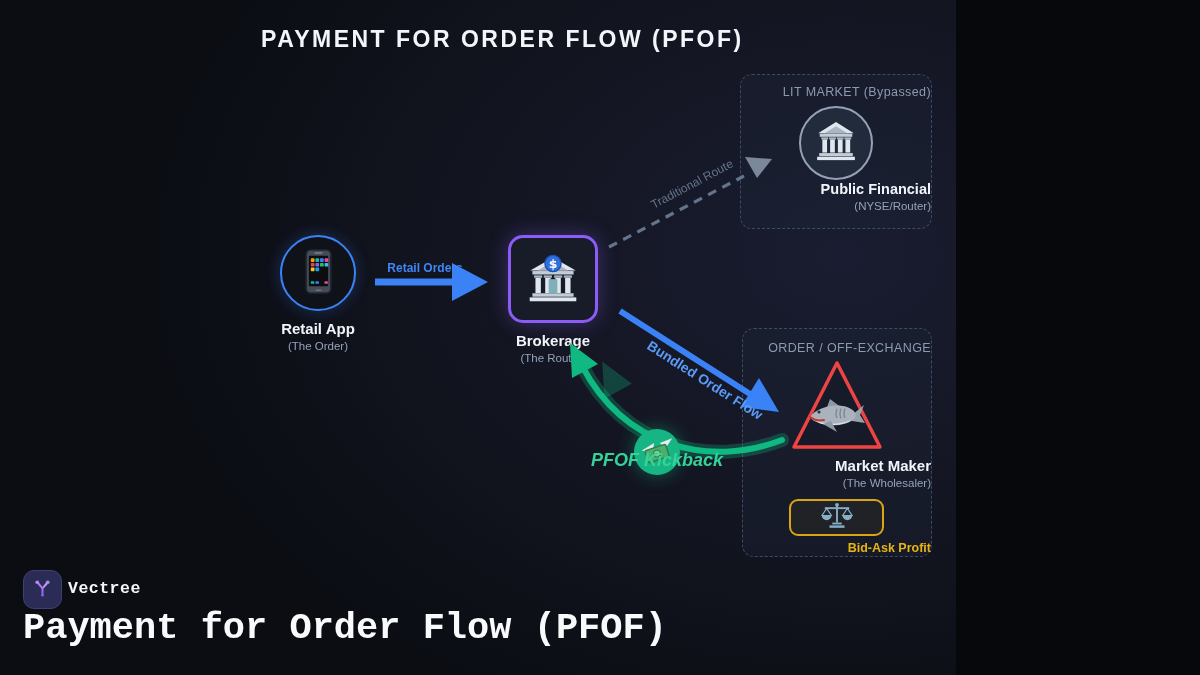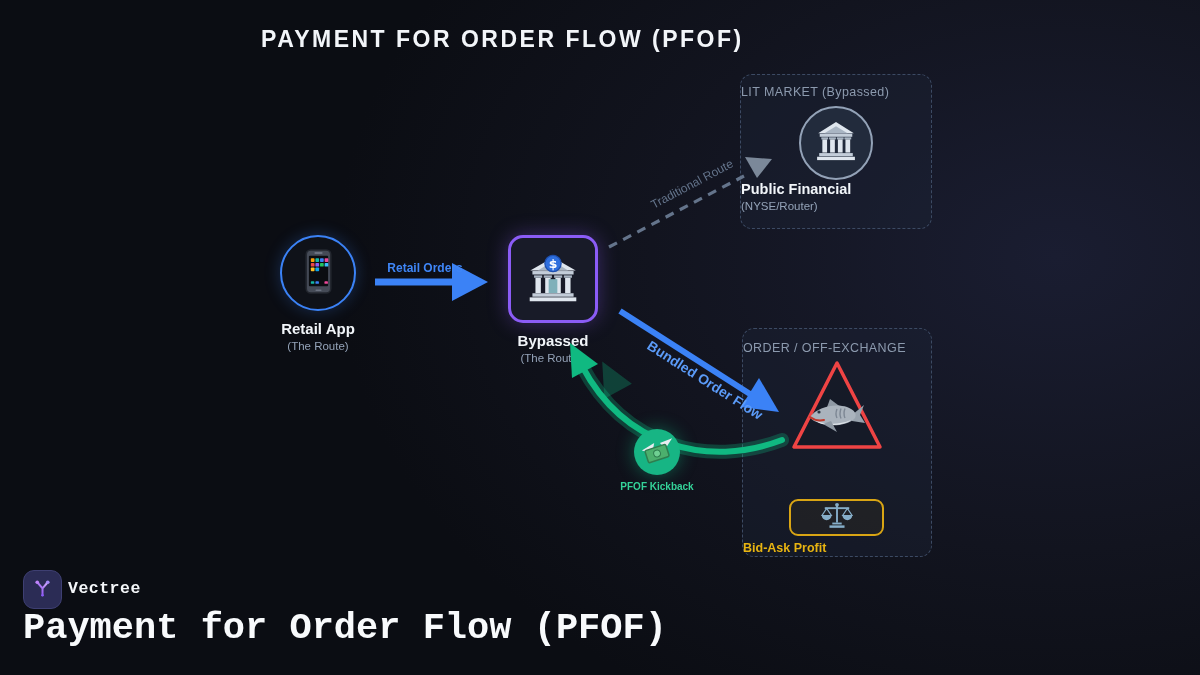--- a/index.html
+++ b/index.html
@@ -1,27 +1,27 @@
 <!DOCTYPE html>
 <html><head>
 <meta charset="utf-8">
 <style>
   html,body{margin:0;padding:0;background:#07080c;}
   .canvas{
-    position:relative;width:1200px;height:675px;overflow:hidden;
+    position:relative;width:956px;height:675px;overflow:hidden;
     font-family:"Liberation Sans","DejaVu Sans",sans-serif;
     background:radial-gradient(ellipse 900px 650px at 88% 38%, #1a1d31 0%, #12141f 45%, #0b0d13 80%), #0b0d13;
   }
   
   .hdr{position:absolute;left:261px;top:26px;z-index:4;}
   .hdr h1{margin:0;font-size:23px;font-weight:bold;letter-spacing:2.5px;color:#f2f5f9;}
   .hdr p{margin:8px 0 0 0;font-size:13px;color:#64748b;}
   
   .zone{position:absolute;border:1.5px dashed #3c4a63;border-radius:12px;
-        background:rgba(28,37,56,0.38);z-index:1;text-align:left;}
+        background:rgba(28,37,56,0.38);z-index:1;text-align:right;}
   .zone-label{position:absolute;left:0;right:0;font-size:12.5px;color:#8c9aae;letter-spacing:0.4px;}
   .zone-lit{left:740px;top:74px;width:190px;height:153px;}
   .zone-dark{left:742px;top:328px;width:188px;height:227px;}
   .exch-circle{position:absolute;left:50%;top:31px;transform:translateX(-50%);
         width:70px;height:70px;border-radius:50%;border:2px solid #93a2b7;
         background:#222b3c;display:flex;align-items:center;justify-content:center;}
   .node-title{font-size:14.5px;font-weight:bold;color:#f1f5f9;}
   .node-sub{font-size:11.5px;color:#94a3b8;margin-top:3px;}
   .lit-text{position:absolute;left:0;right:0;top:106px;}
   .tri-svg{position:absolute;left:44px;top:30px;}
@@ -44,21 +44,21 @@
         display:flex;align-items:center;justify-content:center;}
   .retail-wrap .node-title,.broker-wrap .node-title{margin-top:9px;font-size:15px;}
   
   .flow-svg{position:absolute;left:0;top:0;z-index:3;pointer-events:none;}
   .flow-label{position:absolute;z-index:4;font-weight:bold;white-space:nowrap;}
   .lbl-retail-orders{left:425px;top:268px;transform:translate(-50%,-50%);font-size:12px;color:#3f86f7;}
   .lbl-traditional{left:692px;top:184px;transform:translate(-50%,-50%) rotate(-28deg);
         font-size:12px;color:#64748b;font-weight:normal;}
   .lbl-bundled{left:705px;top:380px;transform:translate(-50%,-50%) rotate(32.5deg);
         font-size:14px;color:#5b9bf8;}
-  .lbl-kickback{left:657px;top:486px;transform:translate(-50%,-50%);font-size:10px;color:#34d399;}
+  .lbl-kickback{left:657px;top:460px;transform:translate(-50%,-50%);font-size:18px;color:#34d399;font-style:italic;}
   .kickback-badge{position:absolute;left:634px;top:429px;width:46px;height:46px;border-radius:50%;
         background:#17b584;z-index:4;display:flex;align-items:center;justify-content:center;
         box-shadow:0 0 18px rgba(16,185,129,0.45);}
   
   .ftr{position:absolute;left:0;right:0;bottom:0;height:110px;z-index:4;
         font-family:"Liberation Mono","DejaVu Sans Mono",monospace;}
   .brand-logo{position:absolute;left:23px;top:5px;width:37px;height:37px;border-radius:11px;
         background:#2b2c55;border:1px solid #3e3f72;display:flex;align-items:center;justify-content:center;}
   .brand-name{position:absolute;left:68px;top:14px;font-size:16.5px;font-weight:bold;color:#f4f6f9;letter-spacing:0.5px;}
   .ftr-title{position:absolute;left:23px;top:42px;font-size:37px;font-weight:bold;color:#f8fafc;}
@@ -113,20 +113,24 @@
           <path d="M44,16 L56,6 L52,16 L57,24 L44,22 Z" fill="#98a2ad"></path>
           <path d="M22,0 L34,9 L18,11 Z" fill="#8f99a4"></path>
           <path d="M2,18 C9,8 27,4 39,8 C47,11 49,15 47,19 C41,26 25,28 15,25 C8,23 3,21 2,18 Z" fill="#aab3bd"></path>
           <path d="M5,20 C13,25 29,27 43,21 C37,26 21,28 11,24 Z" fill="#dde3e8"></path>
           <path d="M2,18 C6,21 11,22 16,21" stroke="#c0392b" stroke-width="2" fill="none" stroke-linecap="round"></path>
           <circle cx="11" cy="13" r="1.6" fill="#2b3440"></circle>
           <path d="M29,10 q-2,5 0,9 M33,9.5 q-2,5.5 0,10 M37,9.5 q-2,5 0,9.5" stroke="#7d8794" fill="none" stroke-width="1.4"></path>
           <path d="M23,22 L29,33 L15,25 Z" fill="#8f99a4"></path>
         </g>
       </svg>
+    </div>
+    <div class="dark-text">
+      <div class="node-title" style="font-size:15px">Market Maker</div>
+      <div class="node-sub">(The Wholesaler)</div>
     </div>
     <div class="bidask-box">
       <span>
         <svg width="32" height="27" viewBox="0 0 34 28">
           <g fill="#86aec9" stroke="none">
             <circle cx="17" cy="2.6" r="2"></circle>
             <rect x="16" y="3" width="2" height="18.5"></rect>
             <rect x="4" y="5.2" width="26" height="2"></rect>
             <path d="M1,14 L6,6.5 L11,14 Z" fill="none" stroke="#86aec9" stroke-width="1.3"></path>
             <path d="M0.8,14 A5.2,5 0 0 0 11.2,14 Z"></path>
@@ -161,21 +165,21 @@
             <rect x="10" y="18.2" width="3.6" height="3.6" rx="0.7" fill="#0ea5e9"></rect>
             <rect x="5.5" y="31.5" width="3.4" height="2.6" rx="0.7" fill="#14b8a6"></rect>
             <rect x="10" y="31.5" width="3.4" height="2.6" rx="0.7" fill="#3b82f6"></rect>
             <rect x="18.8" y="31.5" width="3.4" height="2.6" rx="0.7" fill="#ec4899"></rect>
           </g>
           <rect x="10" y="39.5" width="6" height="1.6" rx="0.8" fill="#6b7280"></rect>
         </svg>
       </span>
     </div>
     <div class="node-title">Retail App</div>
-    <div class="node-sub">(The Route)</div>
+    <div class="node-sub">(The Order)</div>
   </div>
 
   <div class="nodewrap broker-wrap">
     <div class="broker-rect">
       <span>
         <svg width="52" height="52" viewBox="0 0 48 48">
           <polygon points="24,6 45,18 3,18" fill="#dfe6ee"></polygon>
           <polygon points="24,9.5 38,18 10,18" fill="#a9b5c3"></polygon>
           <rect x="5" y="18.5" width="38" height="3.2" fill="#c3cdd9"></rect>
           <g fill="#a9b5c3">
@@ -191,21 +195,21 @@
               <rect x="35.2" y="24.8" width="5" height="14"></rect>
           </g>
           <rect x="20" y="26" width="8" height="12.8" fill="#7fb0ba"></rect>
           <rect x="5" y="39" width="38" height="3.2" fill="#c3cdd9"></rect>
           <rect x="2.5" y="42.8" width="43" height="3.6" fill="#dfe6ee"></rect>
           <circle cx="24" cy="11.5" r="7.5" fill="#2f6fde" stroke="#1d4fae" stroke-width="1.2"></circle>
           <text x="24" y="15.6" text-anchor="middle" font-family="'DejaVu Sans',sans-serif" font-size="11.5" font-weight="bold" fill="#ffffff">$</text>
         </svg>
       </span>
     </div>
-    <div class="node-title">Bypassed</div>
+    <div class="node-title">Brokerage</div>
     <div class="node-sub">(The Router)</div>
   </div>
 
   <svg class="flow-svg" width="1200" height="675" viewBox="0 0 1200 675">
 
     <g>
       <line x1="375" y1="282" x2="452" y2="282" stroke="#3b82f6" stroke-width="7"></line>
       <polygon points="452,263 452,301 488,282" fill="#3b82f6"></polygon>
     </g>
 

